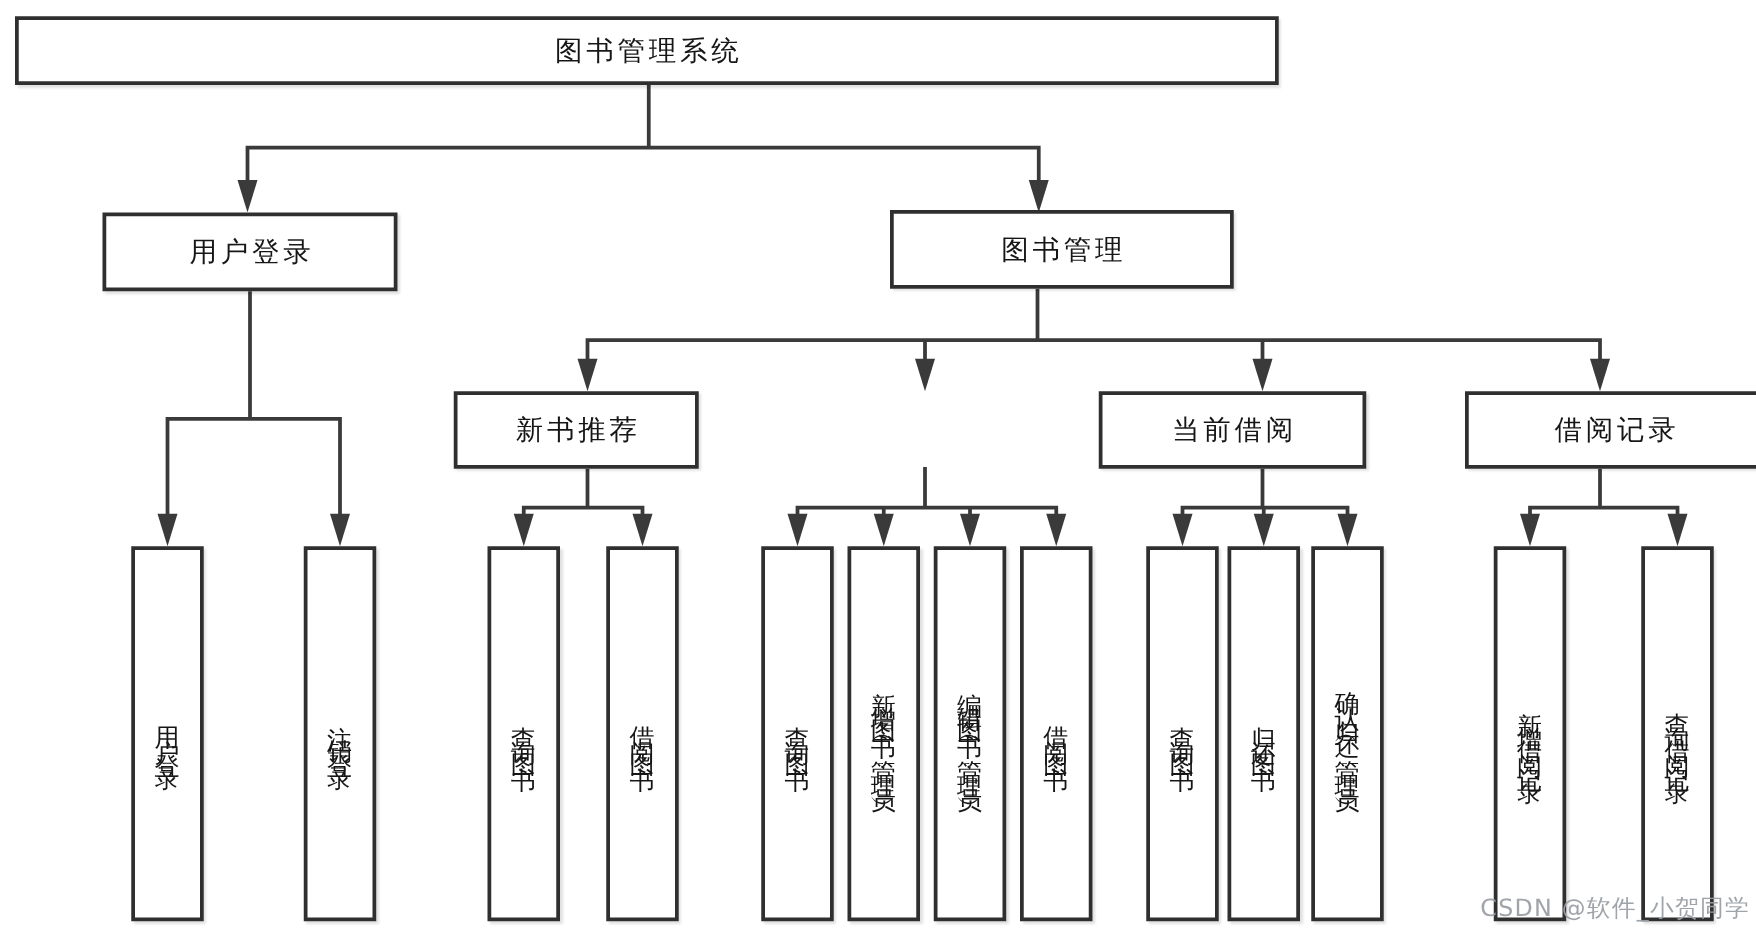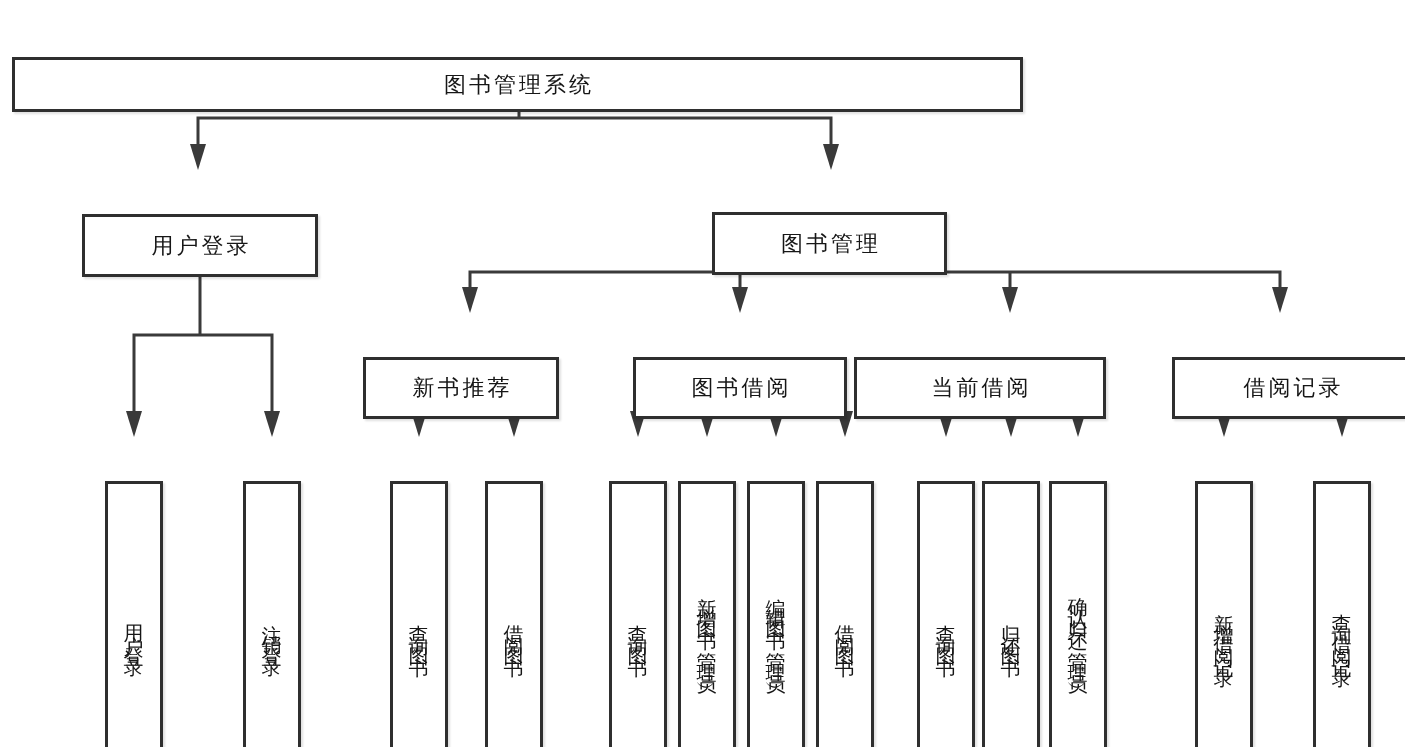--- a/index.html
+++ b/index.html
@@ -24,21 +24,20 @@
     pointer-events:none;
   }
   .box{
     position:absolute;
     box-sizing:border-box;
     background:var(--box-bg);
     border:3px solid var(--box-border);
     box-shadow:2px 2px 2px rgba(0,0,0,0.12);
     display:flex;align-items:center;justify-content:center;
     color:var(--text);
-    margin-top:44px;
   }
   .box.h{
     font-size:22px;
     letter-spacing:3px;
     text-indent:3px; 
     white-space:nowrap;
   }
   .box.v{
     writing-mode:vertical-rl;
     font-size:20px;
@@ -92,31 +91,28 @@
     </g>
   </svg>
 
   <div class="box h" style="left:12px;top:13px;width:1011px;height:55px">
     <span>图书管理系统</span>
   </div>
 
   <div class="box h" style="left:82px;top:170px;width:236px;height:63px">
     <span>用户登录</span>
   </div>
-  <div class="box h" style="left:712px;top:168px;width:235px;height:63px">
+  <div class="box h" style="left:712px;top:168px;width:275px;height:63px">
     <span>图书管理</span>
   </div>
 
   <div class="box h" style="left:363px;top:313px;width:196px;height:62px">
     <span>新书推荐</span>
   </div>
-  <div class="box h" style="left:633px;top:313px;width:214px;height:62px">
-    <span>图书借阅</span>
-  </div>
-  <div class="box h" style="left:854px;top:313px;width:252px;height:62px">
+  <div class="box h" style="left:879px;top:313px;width:214px;height:62px">
     <span>当前借阅</span>
   </div>
   <div class="box h" style="left:1172px;top:313px;width:240px;height:62px">
     <span>借阅记录</span>
   </div>
 
   <div class="box v" style="left:105px;top:437px;width:58px;height:300px">
     <span>用户登录</span>
   </div>
   <div class="box v" style="left:243px;top:437px;width:58px;height:300px">
@@ -153,14 +149,15 @@
     <span>确认归还（管理员）</span>
   </div>
 
   <div class="box v" style="left:1195px;top:437px;width:58px;height:300px">
     <span>新增借阅记录</span>
   </div>
   <div class="box v" style="left:1313px;top:437px;width:58px;height:300px">
     <span>查询借阅记录</span>
   </div>
 
+  <div class="watermark">CSDN @软件_小贺同学</div>
 
 </div>
 
 </body></html>

